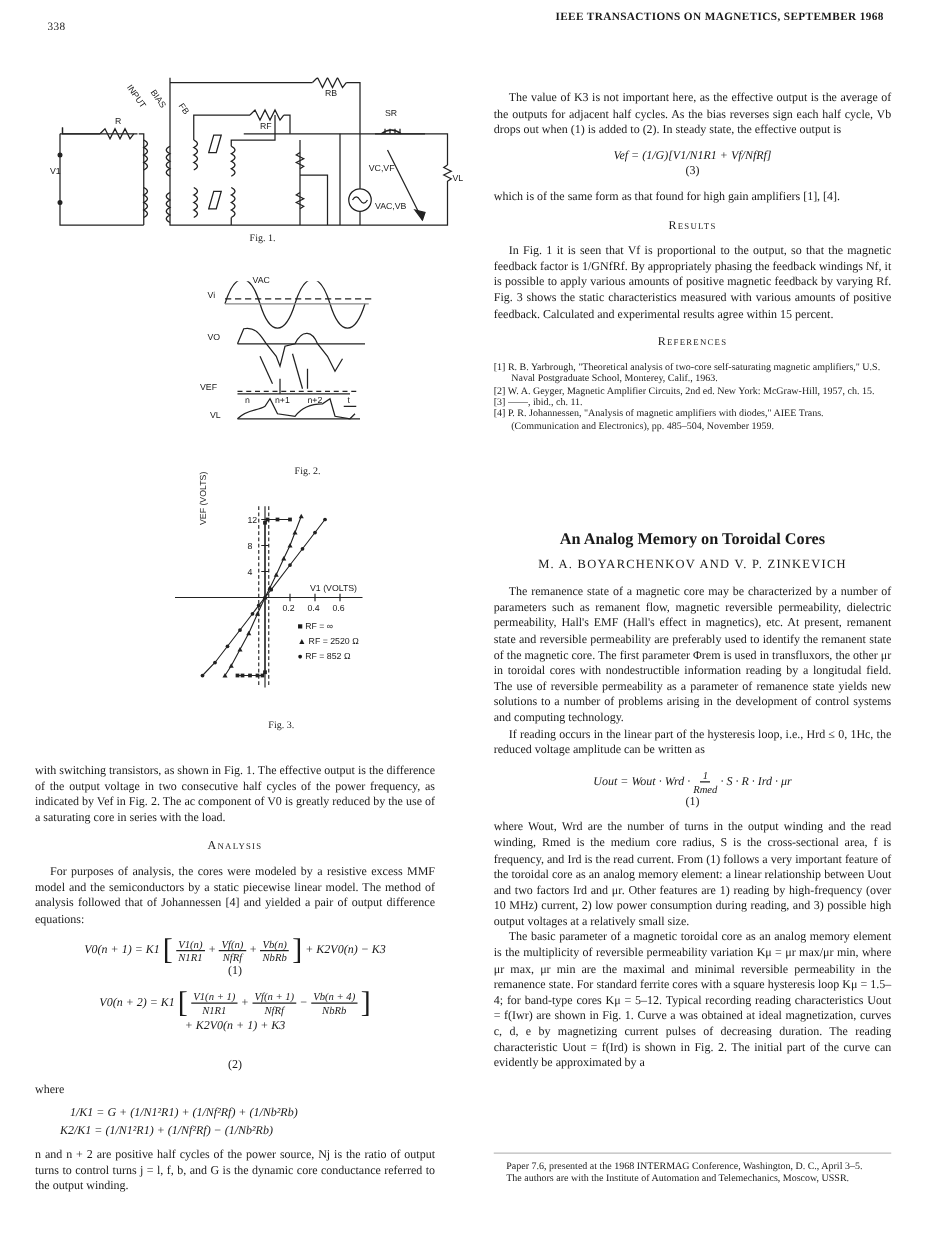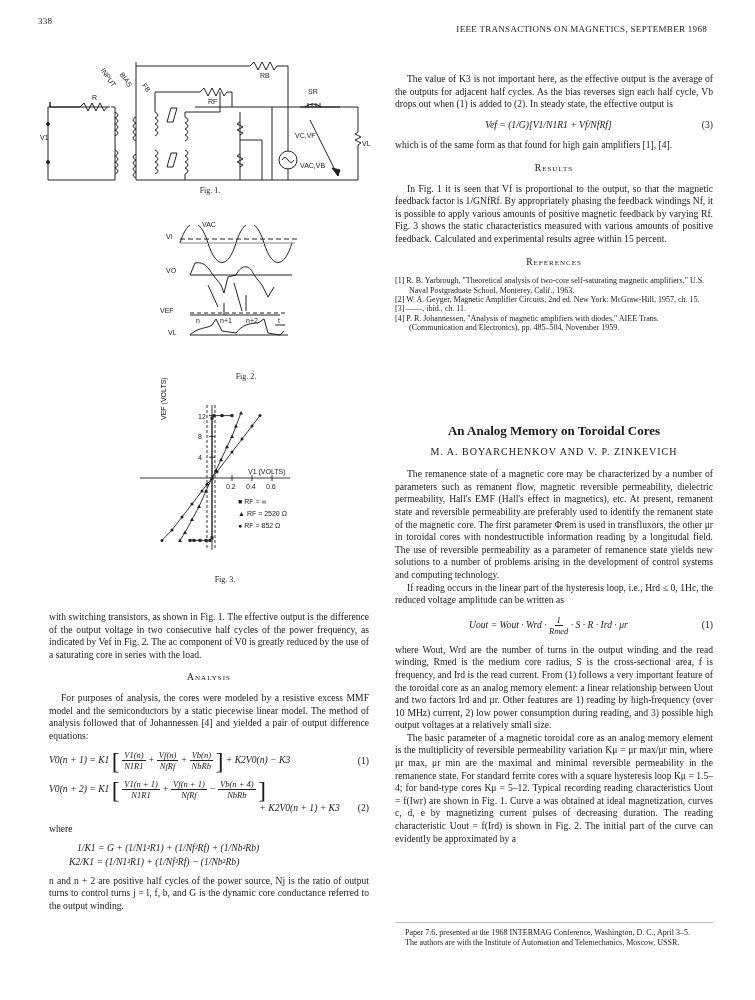--- a/index.html
+++ b/index.html
@@ -4,40 +4,40 @@
 <style>
   html, body { margin: 0; padding: 0; background: #ffffff; }
   body { width: 755px; height: 1000px; position: relative; overflow: hidden;
          font-family: "Liberation Serif", "DejaVu Serif", serif; color: #1a1a1a; }
   .abs { position: absolute; }
   .hdr { font-size: 9px; letter-spacing: 0.3px; }
   .col { position: absolute; font-size: 9.6px; line-height: 12.6px; text-align: justify; }
   .col p { margin: 0; text-indent: 12px; }
   .col p.noind { text-indent: 0; }
   .sect { text-align: center; font-variant: small-caps; letter-spacing: 1px; font-size: 9.6px; margin: 10px 0 8px 0; font-family: Liberation Serif, serif; }
-  .eq { display: flex; justify-content: space-between; align-items: center; font-style: italic; margin: 8px 0; }
+  .eq { display: flex; justify-content: space-between; align-items: center; font-style: italic; margin: 8px 0; flex-direction: column; }
   .eq .num { font-style: normal; }
   .eq-center { text-align: center; flex: 1; }
   .refs { font-size: 8px; line-height: 9.4px; text-align: left; }
   .refs .ref { padding-left: 14px; text-indent: -14px; }
   .title { text-align: center; font-weight: bold; font-size: 13px; }
   .authors { text-align: center; font-size: 10px; letter-spacing: 1px; margin-top: 8px; }
   .caption { font-size: 8px; text-align: center; }
   .footnote { font-size: 8px; line-height: 9.5px; }
   .footnote p { margin: 0; text-indent: 10px; }
   svg text { font-family: "Liberation Sans", "DejaVu Sans", sans-serif; }
   .frac { display: inline-flex; flex-direction: column; align-items: center; vertical-align: middle; font-size: 8.5px; line-height: 10px; }
   .frac .n { border-bottom: 0.8px solid #222; padding: 0 2px; }
   .brk { font-size: 24px; font-style: normal; vertical-align: middle; line-height: 20px; }
 </style>
 </head>
 <body>
 
 <div class="abs hdr" style="left:38px; top:16px;">338</div>
-<div class="abs hdr" style="right:48px; top:24px;">IEEE TRANSACTIONS ON MAGNETICS, SEPTEMBER 1968</div>
+<div class="abs hdr" style="right:48px; top:8px;font-weight:bold;">IEEE TRANSACTIONS ON MAGNETICS, SEPTEMBER 1968</div>
 
 <div class="abs" style="left:40px; top:62px; width:340px; height:135px;">
   <svg width="340" height="135" viewBox="0 0 340 135" fill="none" stroke="#222" stroke-width="1">
 
     <polyline points="10,40 10,45 70,45"></polyline>
     <polyline points="10,45 10,40"></polyline>
     <line x1="8" y1="45" x2="8" y2="45"></line>
     <polyline points="8,45 8,45"></polyline>
     <line x1="8" y1="45" x2="8" y2="45"></line>
     <polyline points="8,45 8,118 75,118"></polyline>
@@ -196,21 +196,21 @@
   <span class="abs" style="left:20px;top:20px;font-size:7px;font-family:'Liberation Sans',sans-serif;transform:rotate(-90deg);transform-origin:left top;">VEF (VOLTS)</span>
   <span class="abs" style="left:108px;top:68px;font-size:7px;font-family:'Liberation Sans',sans-serif;">V1 (VOLTS)</span>
   <div class="abs" style="left:98px;top:96px;font-size:7px;font-family:'Liberation Sans',sans-serif;line-height:12px;">
     <div>■ <span>RF = ∞</span></div>
     <div>▲ <span>RF = 2520 Ω</span></div>
     <div>● <span>RF = 852 Ω</span></div>
   </div>
 </div>
 <div class="abs caption" style="left:140px; top:575px; width:170px;">Fig. 3.</div>
 
-<div class="col" style="left:49px; top:611px; width:320px;">
+<div class="col" style="left:28px; top:611px; width:320px;">
   <p class="noind">with switching transistors, as shown in Fig. 1. The effective output is the difference of the output voltage in two consecutive half cycles of the power frequency, as indicated by Vef in Fig. 2. The ac component of V0 is greatly reduced by the use of a saturating core in series with the load.</p>
   <div class="sect">Analysis</div>
   <p>For purposes of analysis, the cores were modeled by a resistive excess MMF model and the semiconductors by a static piecewise linear model. The method of analysis followed that of Johannessen [4] and yielded a pair of output difference equations:</p>
 
   <div class="eq">
     <span>
       <span>V0(n + 1) = K1</span>
       <span class="brk">[</span>
       <span class="frac">
           <span class="n">V1(n)</span>

